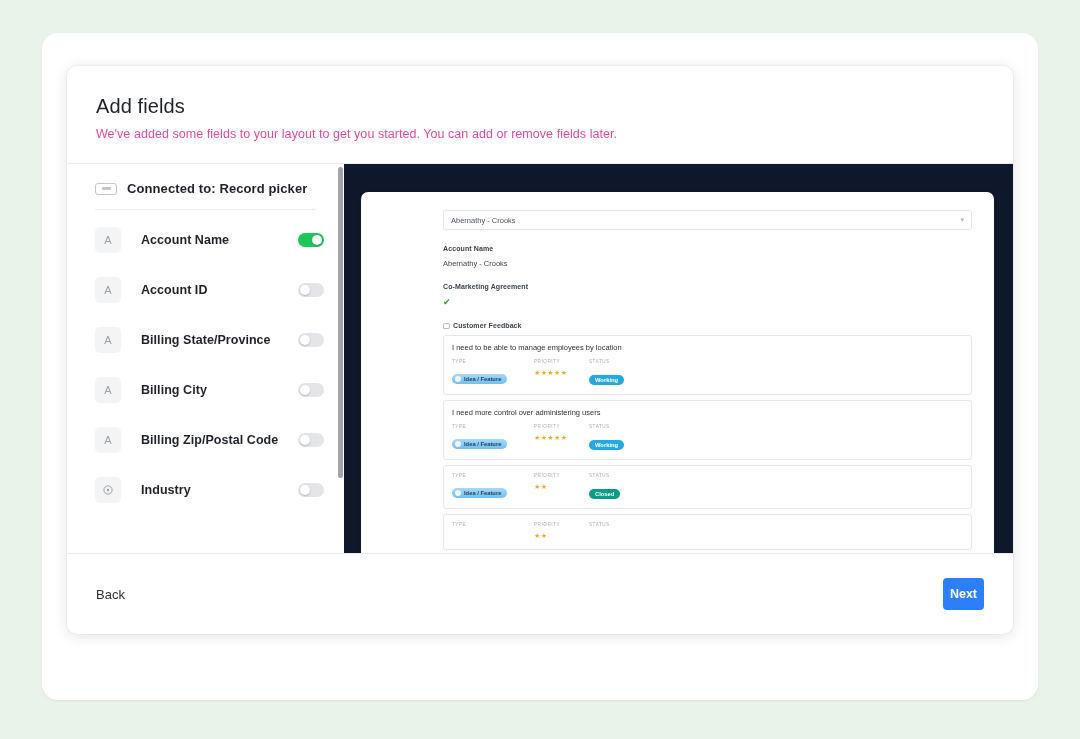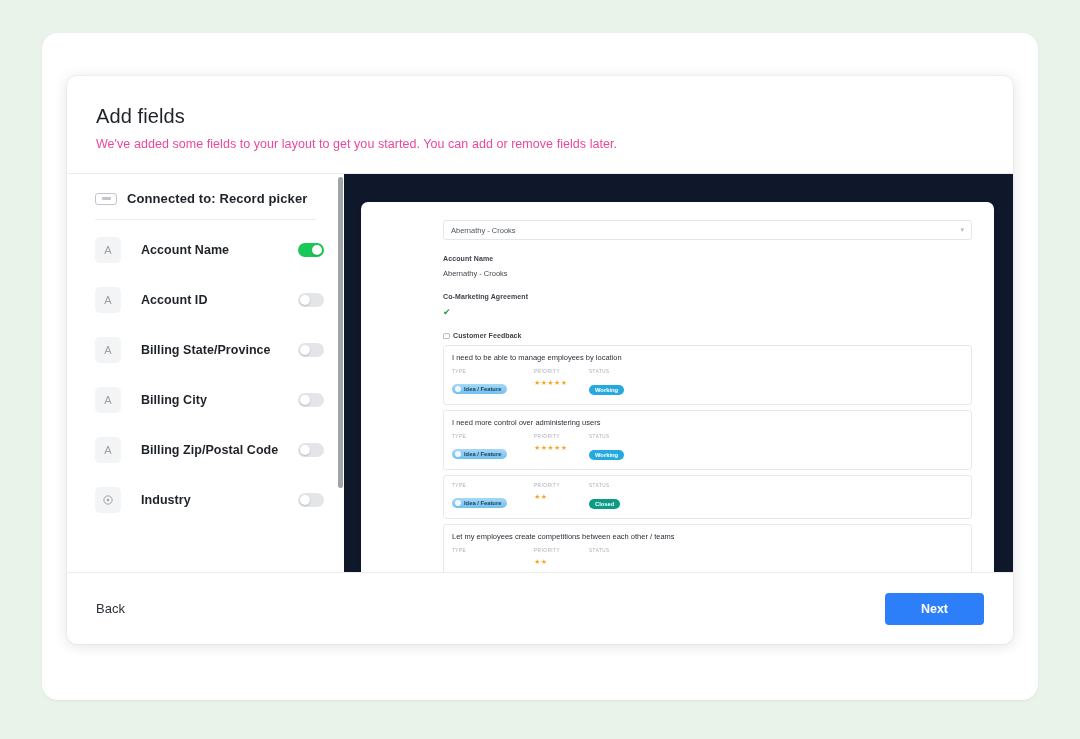--- a/index.html
+++ b/index.html
@@ -14,21 +14,21 @@
   
   .outer-frame {
     position: absolute; left: 42px; top: 33px;
     width: 996px; height: 667px;
     background: #ffffff; border-radius: 16px;
     box-shadow: 0 1px 3px rgba(0,0,0,.05);
   }
 
   
   .modal {
-    position: absolute; left: 67px; top: 76px;
+    position: absolute; left: 67px; top: 66px;
     width: 946px; height: 568px;
     background: #ffffff; border-radius: 10px;
     box-shadow: 0 2px 14px rgba(20,30,50,.13), 0 0 0 1px rgba(20,30,50,.03);
     display: flex; flex-direction: column; overflow: hidden;
   }
 
   
   .modal-header { padding: 29px 29px 22px 29px; border-bottom: 1px solid #e9ebee; flex: none; }
   .modal-title { font-size: 20px; font-weight: 400; color: #1f2329; letter-spacing: .1px; }
   .modal-sub { margin-top: 9px; font-size: 12.5px; color: #ec4899; letter-spacing: .05px; }
@@ -105,27 +105,27 @@
   .pill-type {
     background: linear-gradient(180deg,#a7d8f7,#6fc0f2); color: #1c3c52; padding-left: 3px; gap: 3px;
   }
   .pill-type .dot { width: 6px; height: 6px; border-radius: 50%; background: #f4f8fb; flex: none; }
   .pill-working { background: #26a9e0; color: #fff; }
   .pill-closed  { background: #0b9c86; color: #fff; }
   .stars { color: #f5a623; font-size: 7px; letter-spacing: .4px; line-height: 10px; }
 
   
   .modal-footer {
-    flex: none; height: 72px; border-top: 1px solid #e9ebee;
+    flex: none; height: 81px; border-top: 1px solid #e9ebee;
     display: flex; align-items: center; padding: 0 29px;
   }
   .btn-back { font-size: 13px; color: #2b3139; background: none; border: none; cursor: pointer; font-family: inherit; }
   .btn-next {
     margin-left: auto; background: #2d7ff9; color: #fff; border: none; cursor: pointer;
-    font-size: 12.5px; font-weight: 700; border-radius: 4px; padding: 9px 36px; font-family: inherit;
+    font-size: 12.5px; font-weight: 700; border-radius: 4px; padding: 9px 7px; font-family: inherit;
   }
 </style>
 </head>
 <body>
 
 <div class="page">
   <div class="outer-frame"></div>
 
   <div class="modal">
 
@@ -258,21 +258,20 @@
                         <span>Idea / Feature</span>
                       </span></div>
                     <div class="fb-col-pri">
                       <div class="fb-head">PRIORITY</div>
                       <div class="stars">★★</div>
                     </div>
                     <div class="fb-col-sta"><div class="fb-head">STATUS</div><span class="pill pill-closed">Closed</span></div>
                   </div>
                 </div>
                 <div class="fb-card">
-                  <div class="fb-title">Let my employees create competitions between each other / teams</div>
                   <div class="fb-cols">
                     <div class="fb-col-type">
                       <div class="fb-head">TYPE</div>
                     </div>
                     <div class="fb-col-pri">
                       <div class="fb-head">PRIORITY</div>
                       <div class="stars">★★</div>
                     </div>
                     <div class="fb-col-sta">
                       <div class="fb-head">STATUS</div>

